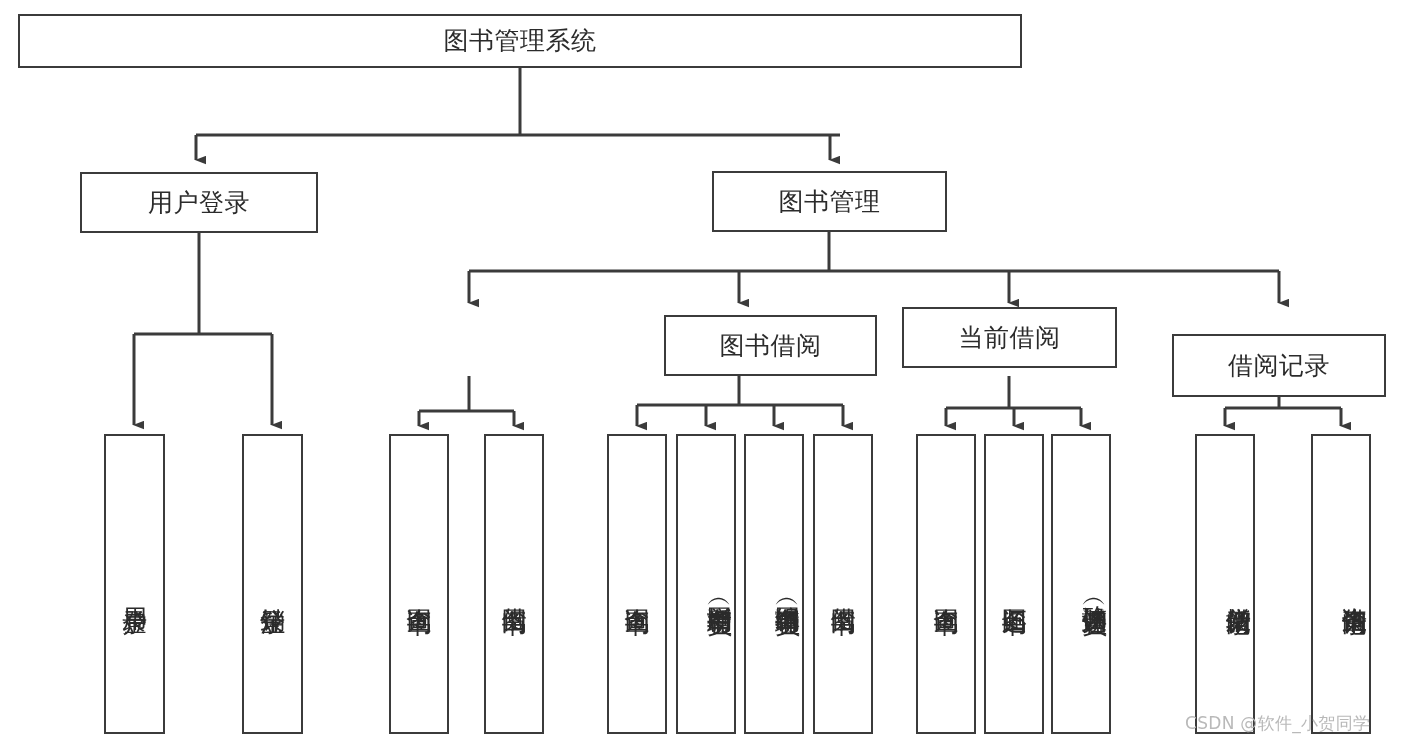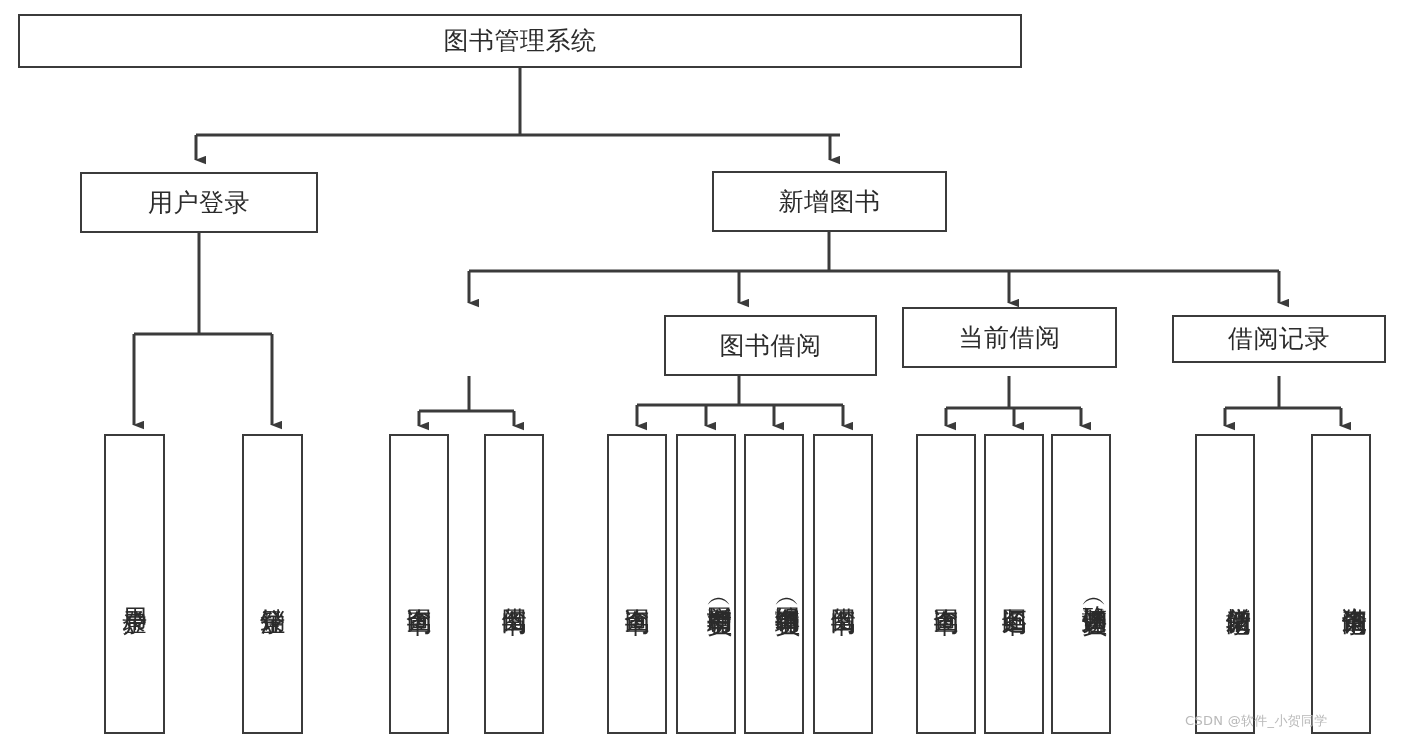--- a/index.html
+++ b/index.html
@@ -56,21 +56,21 @@
   .node-v.centered {
     align-items: center;
   }
   .node-v > span {
     display: block;
   }
   .watermark {
     position: absolute;
     left: 1185px;
     top: 712px;
-    font-size: 13px;
+    font-size: 17px;
     color: #b9b9b9;
     white-space: nowrap;
     z-index: 3;
     letter-spacing: 0.3px;
   }
 </style>
 </head>
 <body>
 
 <div id="canvas">
@@ -126,30 +126,30 @@
   </svg>
 
   <div class="node node-h" style="left:18px; top:14px; width:1004px; height:54px;">
     <span>图书管理系统</span>
   </div>
 
   <div class="node node-h" style="left:80px; top:172px; width:238px; height:61px;">
     <span>用户登录</span>
   </div>
   <div class="node node-h" style="left:712px; top:171px; width:235px; height:61px;">
-    <span>新增图书</span>
+    <span>图书管理</span>
   </div>
 
   <div class="node node-h" style="left:664px; top:315px; width:213px; height:61px;">
     <span>图书借阅</span>
   </div>
   <div class="node node-h" style="left:902px; top:307px; width:215px; height:61px;">
     <span>当前借阅</span>
   </div>
-  <div class="node node-h" style="left:1172px; top:315px; width:214px; height:48px;">
+  <div class="node node-h" style="left:1172px; top:334px; width:214px; height:63px;">
     <span>借阅记录</span>
   </div>
 
   <div class="node node-v centered" style="left:104px; top:434px; width:61px; height:300px;">
     <span>用户登录</span>
   </div>
   <div class="node node-v centered" style="left:242px; top:434px; width:61px; height:300px;">
     <span>注销登录</span>
   </div>
 

